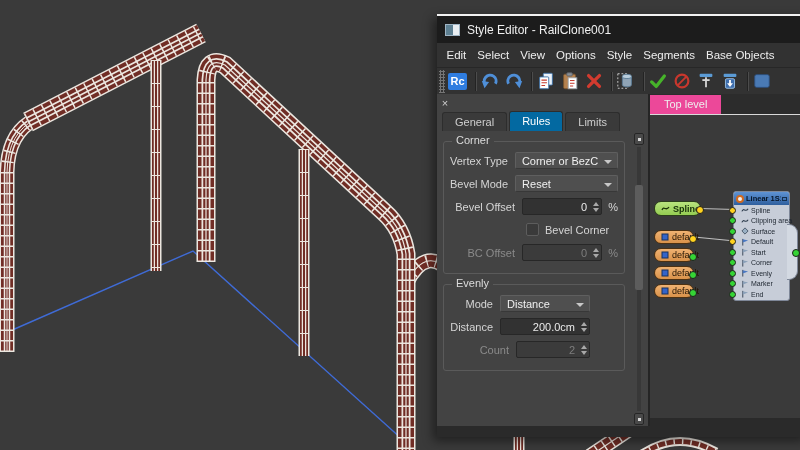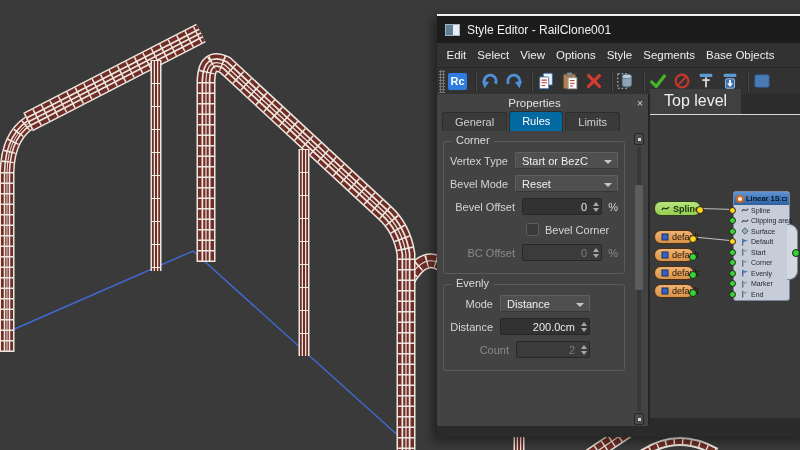--- a/index.html
+++ b/index.html
@@ -84,21 +84,21 @@
   .ps-btn { position:absolute; left:0; width:10px; height:12px; background:#4a4a4a;
     border:1px solid #262626; border-radius:2px; }
   .ps-btn::after { content:""; position:absolute; left:3px; top:4px; width:3px; height:3px; background:#d8d8d8; }
   .ps-btn.top { top:0; } .ps-btn.bottom { bottom:0; }
   .ps-track { position:absolute; left:3px; top:14px; bottom:14px; width:4px; background:#383838; }
   .ps-thumb { position:absolute; left:1px; top:52px; width:8px; height:105px; background:#5d5d5d; border-radius:2px; }
 
   
   .nodes-pane { flex:1; display:flex; flex-direction:column; background:#2a2a2a; }
   .node-tabbar { height:21px; background:#2c2c2c; border-bottom:1px solid #d9d9d9; display:flex; align-items:flex-end; }
-  .node-tab { font-size:16px; color:#eeeeee; background:#404040; padding:3px 14px 4px;margin-top:34px; }
+  .node-tab { font-size:11px; color:#eeeeee; background:#ec4899; padding:3px 14px 4px;margin-top:34px; }
   .node-canvas { position:relative; height:303px; background:#3a3a3a; overflow:hidden; }
   .wires { position:absolute; left:0; top:0; }
 
   .gnode { position:absolute; border-radius:7px; font-size:9px; font-weight:bold;
     display:flex; align-items:center; padding:0 6px; height:15px; }
   .gnode .dot { position:absolute; right:-4px; top:4px; }
   .node-spline { left:4px; top:86px; width:47px; background:linear-gradient(#b8e47e,#94cc52);
     border:1.5px solid #2c3f1c; color:#17300a; }
   .node-default { width:40px; height:14px; background:linear-gradient(#efb272,#d9924a);
     border:1.5px solid #4d3112; color:#241505; font-weight:normal; }
@@ -307,36 +307,35 @@
         <svg width="20" height="20" viewBox="0 0 22 22">
           <rect x="3" y="4" width="16" height="14" rx="2" fill="#4a7ab5" stroke="#2d4f7e"></rect>
         </svg>
       </span>
     </div>
 
     <div class="se-content">
 
       <div class="props">
         <div class="props-header">
-          <span class="props-title">Properties</span>
           <span class="props-close">×</span>
         </div>
         <div class="props-tabs">
           <span class="ptab">General</span>
           <span class="ptab active">Rules</span>
           <span class="ptab">Limits</span>
         </div>
 
         <div class="pgroup">
           <span class="pgroup-label">Corner</span>
 
           <div class="prow">
             <span class="plabel">Vertex Type</span>
             <span class="dropdown w116">
-              <span>Start or BezC</span>
+              <span>Corner or BezC</span>
               <span class="dd-arrow"></span>
             </span>
           </div>
 
 
 
           <div class="prow">
             <span class="plabel">Bevel Mode</span>
             <span class="dropdown w116">
               <span>Reset</span>

